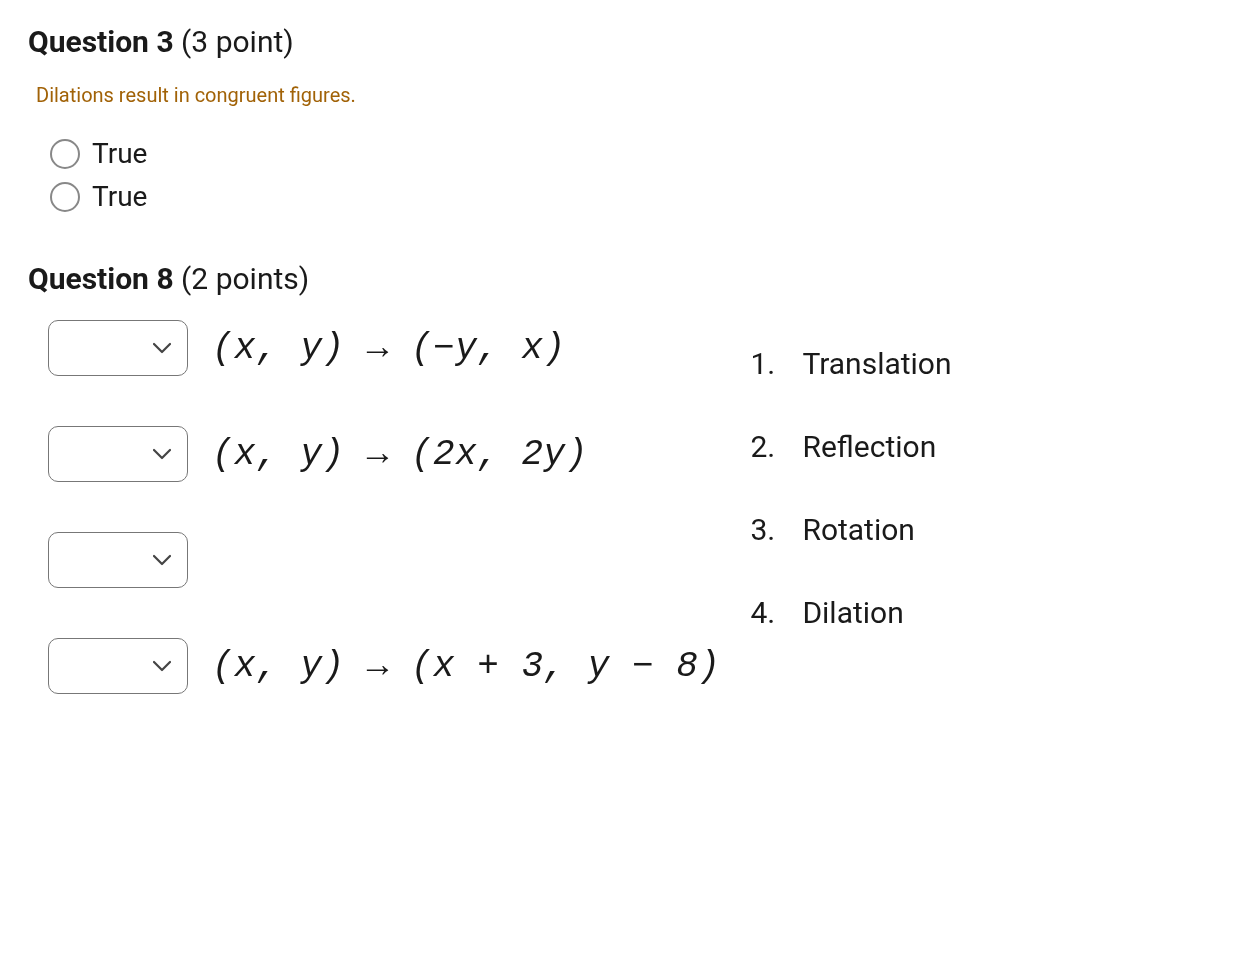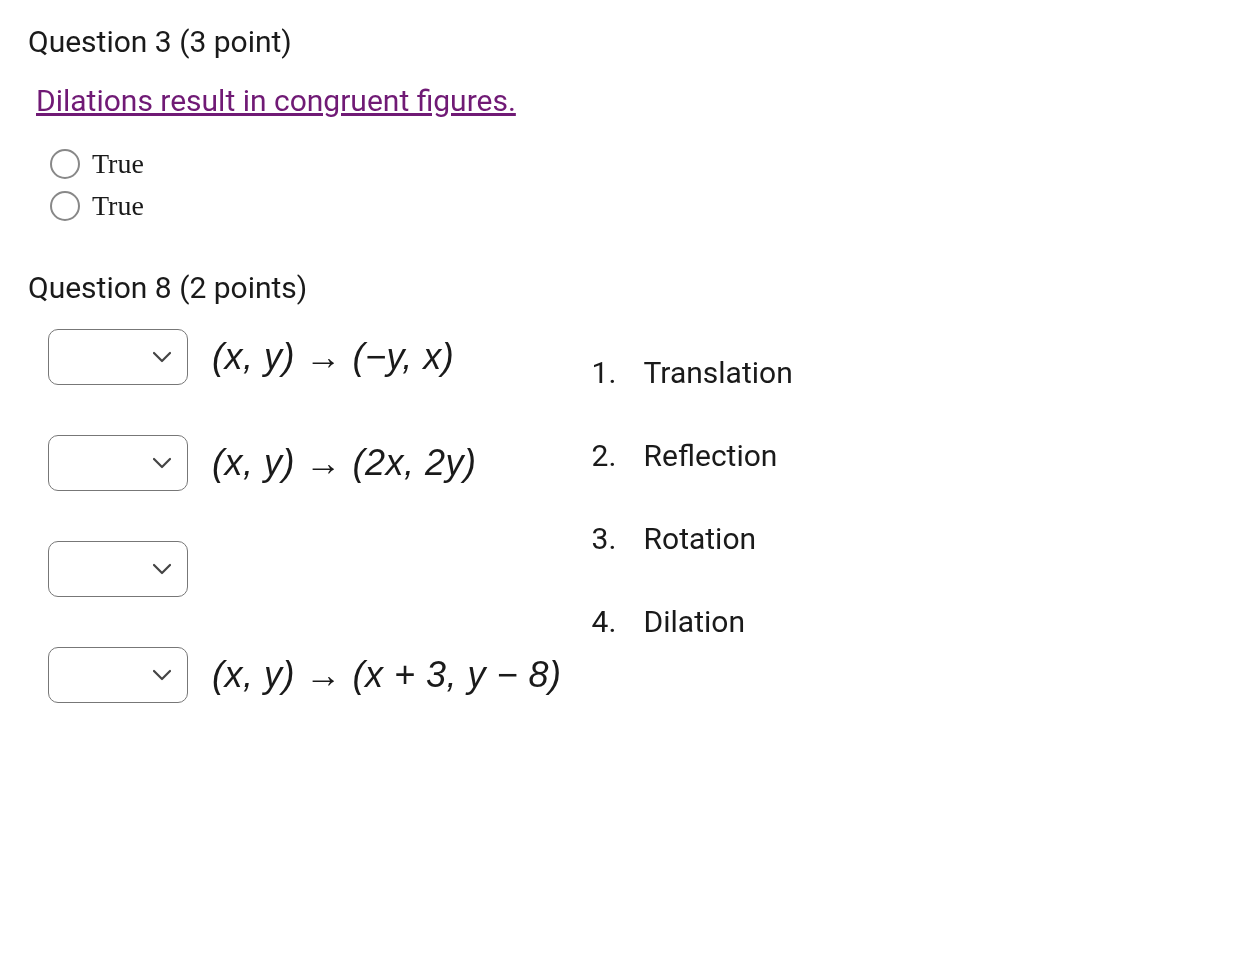--- a/index.html
+++ b/index.html
@@ -18,33 +18,31 @@
     .question-block {
       margin-bottom: 48px;
     }
     .question-header {
       font-size: 30px;
       color: #1a1a1a;
       margin-bottom: 24px;
       font-weight: 400;
     }
     .question-header .qnum {
-      font-weight: 400;
+      font-weight: 700;
     }
     .question-prompt {
-      font-size: 30px;
-      color: #701a75;
+      font-size: 20px;
+      color: #a16207;
       margin-bottom: 30px;
       padding-left: 8px;
       font-weight: 400;
-      text-decoration: underline;
     }
     .radio-group {
       padding-left: 22px;
-      font-family: Liberation Serif, serif;
     }
     .radio-row {
       display: flex;
       align-items: center;
       margin-bottom: 10px;
       cursor: pointer;
     }
     .radio-circle {
       width: 30px;
       height: 30px;
@@ -84,21 +82,21 @@
       align-items: center;
       justify-content: flex-end;
       padding-right: 16px;
       cursor: pointer;
     }
     .dropdown svg {
       width: 18px;
       height: 12px;
     }
     .math-expr {
-      font-family: Liberation Sans, sans-serif;
+      font-family: Liberation Mono, monospace;
       font-size: 36px;
       font-style: italic;
       letter-spacing: 0.5px;
       white-space: nowrap;
     }
     .match-right {
       padding-top: 26px;
       display: flex;
       flex-direction: column;
       gap: 48px;

